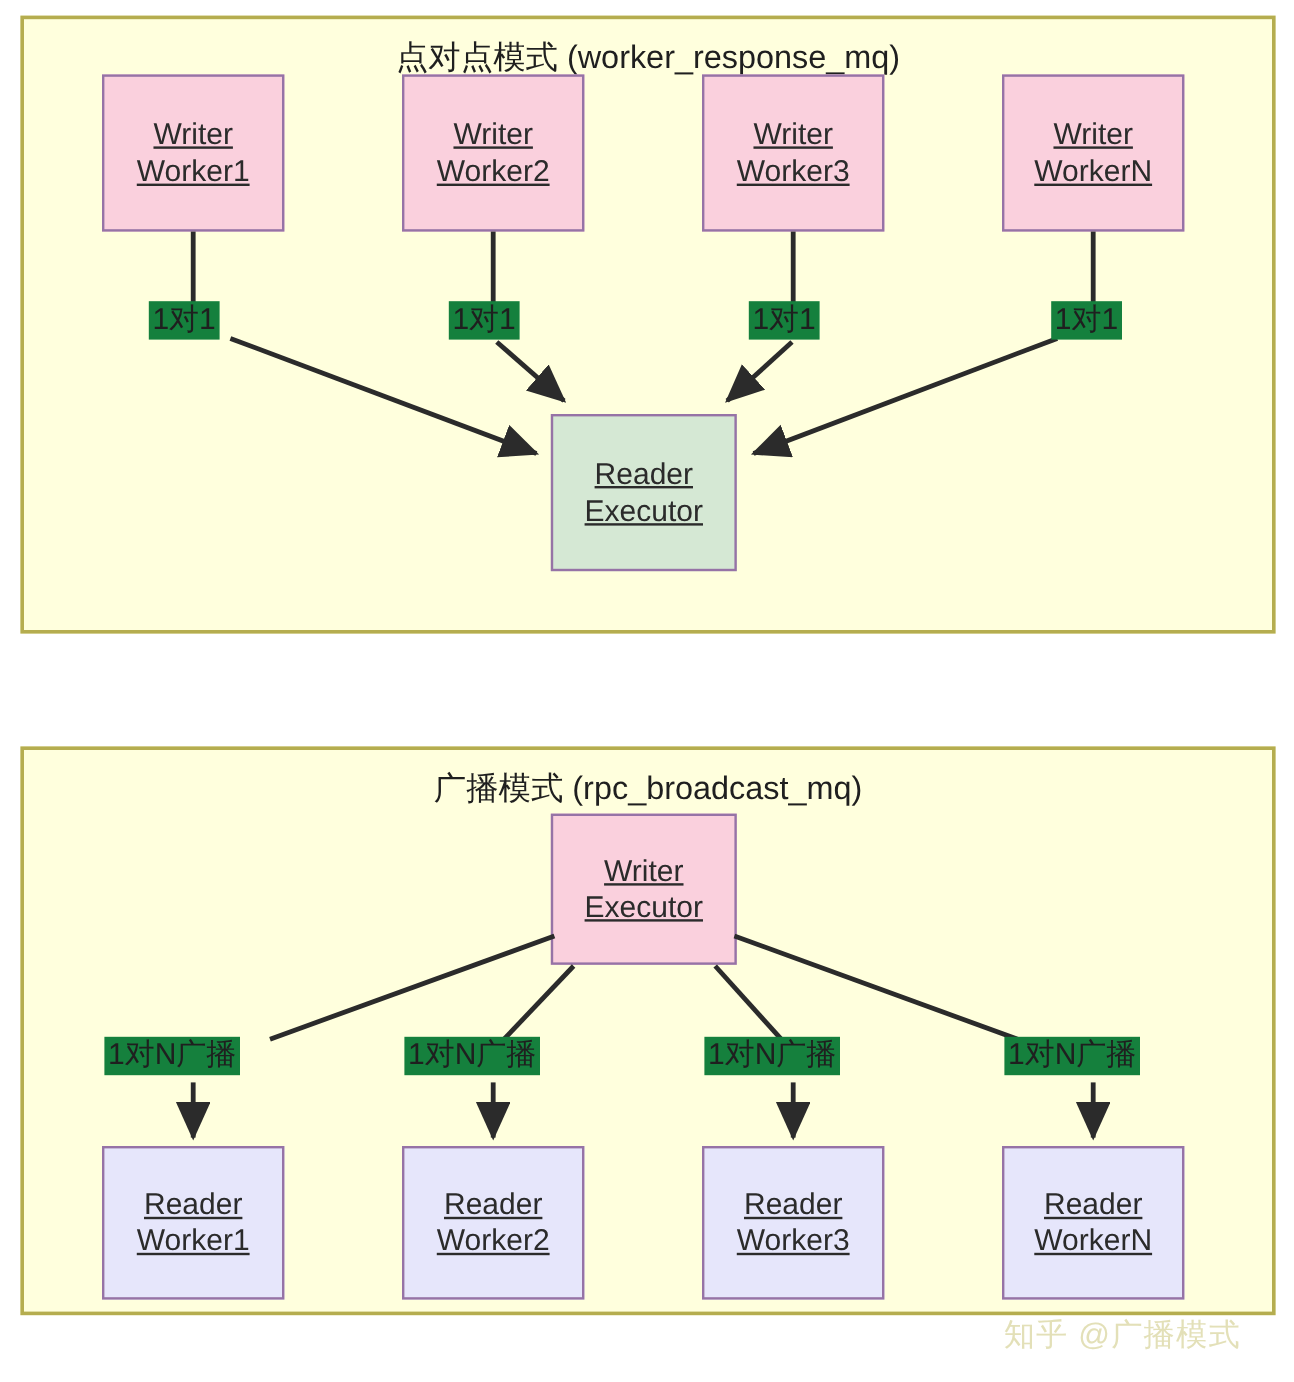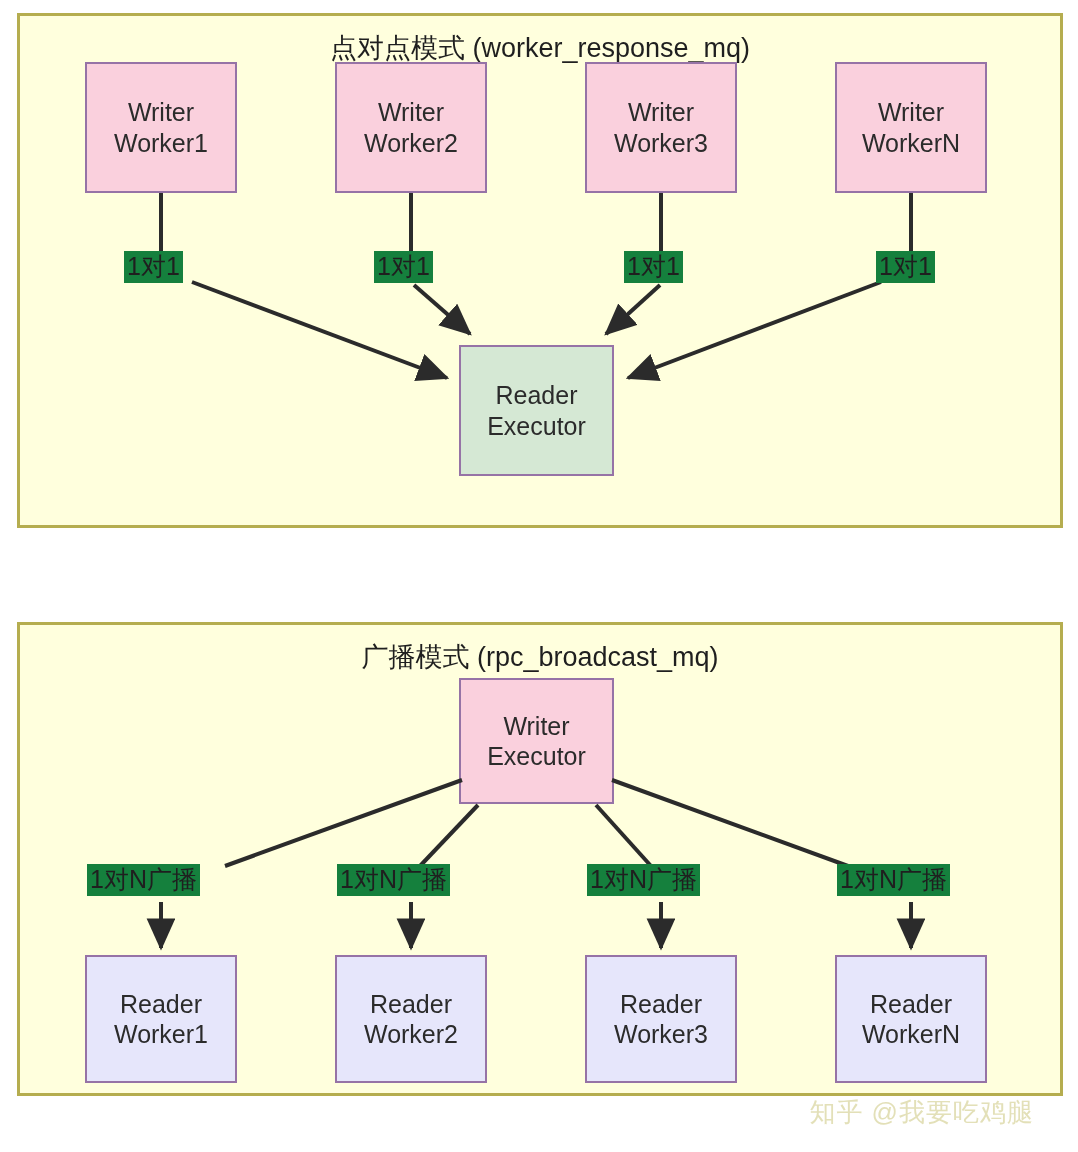--- a/index.html
+++ b/index.html
@@ -66,21 +66,21 @@
     align-items: center;
     justify-content: center;
     font-size: 25px;
     line-height: 1.22;
     color: #2b2b2b;
     text-align: center;
   }
   .node.pink   { background: #ffcce6; background: #fad0dd; }
   .node.green  { background: #d5e8d4; }
   .node.lav    { background: #e6e6fb; }
-  .node-line { display: block; white-space: nowrap; }
+  .node-line { display: block; white-space: nowrap; text-decoration: underline; }
   .edge-label {
     position: absolute;
     background: #15803d;
     color: #1f1f1f;
     font-size: 25px;
     line-height: 1.18;
     padding: 1px 3px;
     white-space: nowrap;
     box-sizing: border-box;
   }
@@ -196,15 +196,15 @@
   <div class="edge-label" style="left:124px; top:251px;">1对1</div>
   <div class="edge-label" style="left:374px; top:251px;">1对1</div>
   <div class="edge-label" style="left:624px; top:251px;">1对1</div>
   <div class="edge-label" style="left:876px; top:251px;">1对1</div>
 
   <div class="edge-label" style="left:87px; top:864px;">1对N广播</div>
   <div class="edge-label" style="left:337px; top:864px;">1对N广播</div>
   <div class="edge-label" style="left:587px; top:864px;">1对N广播</div>
   <div class="edge-label" style="left:837px; top:864px;">1对N广播</div>
 
-  <div class="watermark">知乎 @我要吃鸡腿</div>
+  <div class="watermark">知乎 @广播模式</div>
 
 </div>
 
 </body></html>

